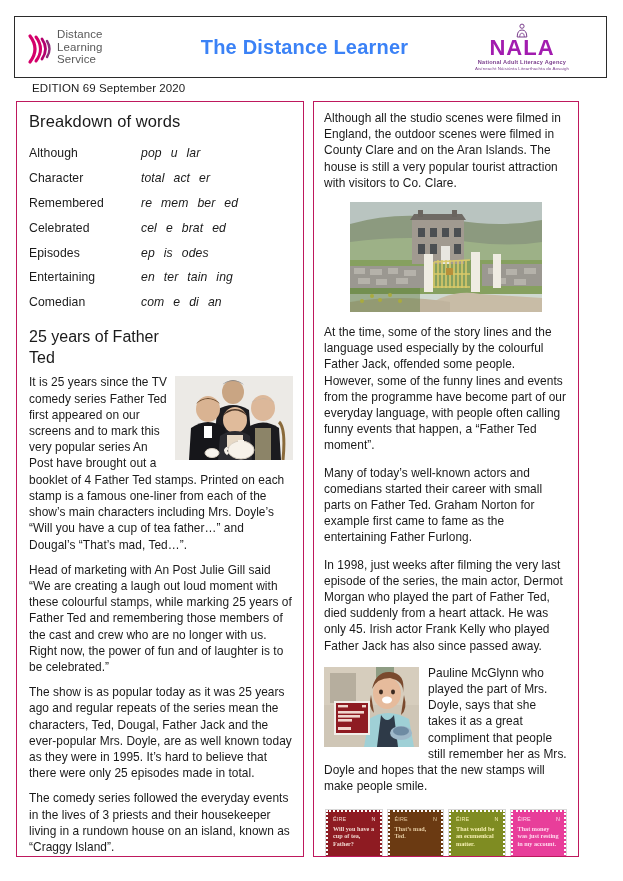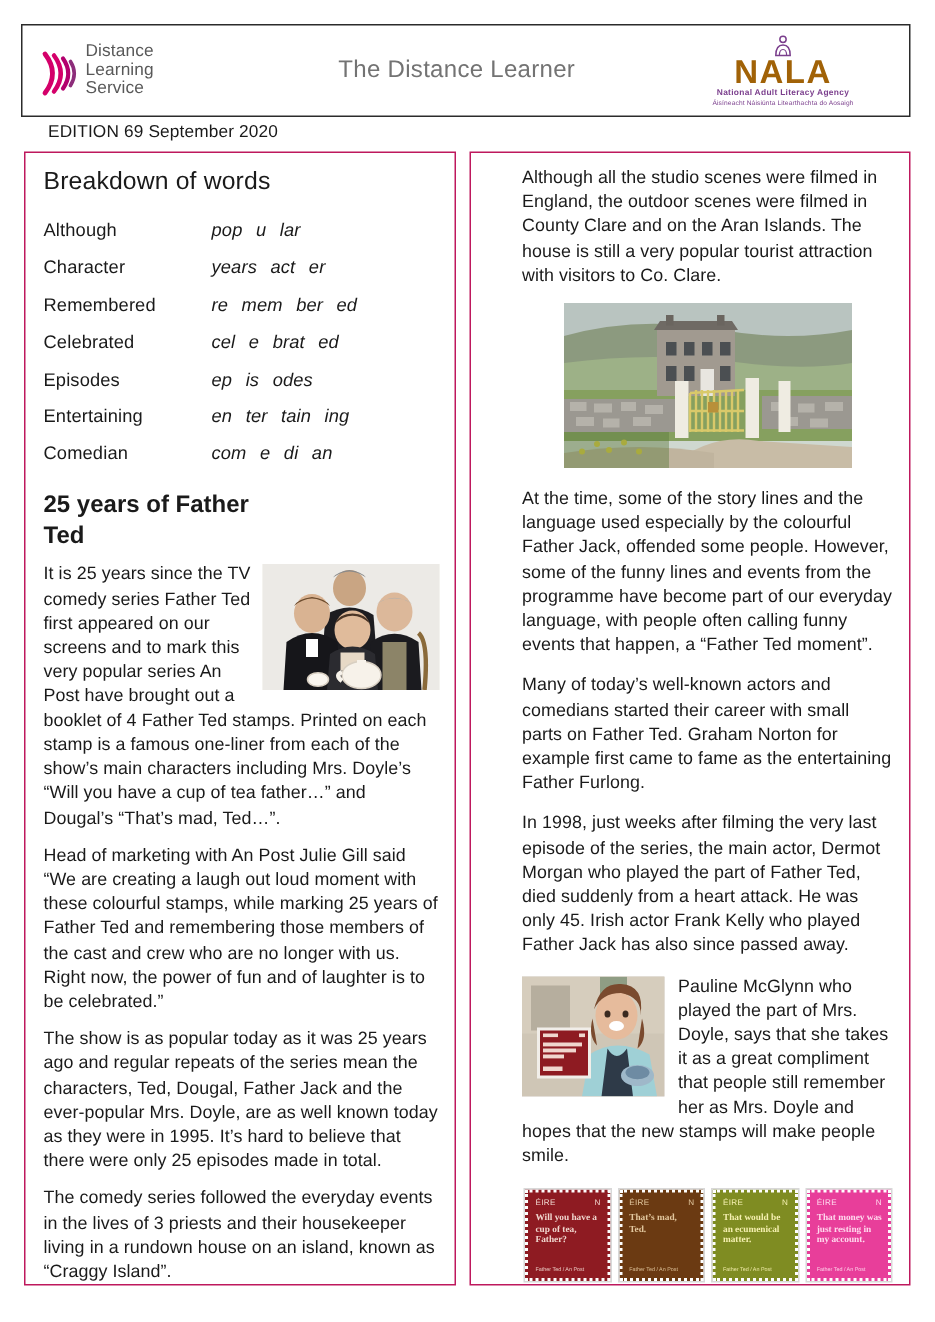--- a/index.html
+++ b/index.html
@@ -39,35 +39,35 @@
   .dls-words {
     margin-left: 4px;
     font-size: 11.5px;
     line-height: 12.5px;
     color: #595959;
     letter-spacing: 0.1px;
   }
   .masthead-title {
     flex: 1;
     text-align: center;
-    font-size: 16px;
-    color: #737373;
+    font-size: 20px;
+    color: #3b82f6;
     letter-spacing: 0.2px;
-    font-weight: 400;
+    font-weight: 700;
   }
   .nala-logo {
     width: 140px;
     margin-right: 14px;
     text-align: center;
   }
   .nala-fig { display: block; margin: 0 auto -2px auto; }
   .nala-word {
     font-size: 22px;
     font-weight: bold;
-    color: #a16207;
+    color: #a21caf;
     letter-spacing: 1px;
     line-height: 22px;
   }
   .nala-sub1 {
     font-size: 5.6px;
     color: #7b3f8d;
     letter-spacing: 0.2px;
     line-height: 7px;
     font-weight: bold;
   }
@@ -92,21 +92,21 @@
   
   .col {
     position: absolute;
     top: 101px;
     border: 1px solid #be185d;
     box-sizing: border-box;
     background: #fff;
     overflow: hidden;
   }
   .col-left  { left: 16px;  width: 288px; height: 756px; }
-  .col-right { left: 313px; width: 294px; height: 756px; padding-left: 24px; }
+  .col-right { left: 313px; width: 266px; height: 756px; }
   .col-inner { padding: 8px 10px 0 12px; }
   .col-right .col-inner { padding: 8px 10px 0 10px; }
 
   h2.section-head {
     font-size: 16.5px;
     font-weight: 400;
     color: #1a1a1a;
     margin: 2px 0 10px 0;
     letter-spacing: 0.1px;
   }
@@ -119,21 +119,21 @@
     vertical-align: baseline;
     letter-spacing: 0.1px;
   }
   .bd-word { width: 112px; }
   .bd-parts { font-style: italic; }
   .bd-parts span { margin-right: 9px; }
 
   
   h3.article-head {
     font-size: 16px;
-    font-weight: 700;
+    font-weight: 400;
     color: #1a1a1a;
     margin: 12px 0 6px 0;
     line-height: 21px;
     max-width: 150px;
   }
 
   p.body {
     font-size: 11.9px;
     line-height: 16.2px;
     margin: 0 0 9px 0;
@@ -258,21 +258,21 @@
     <h2 class="section-head">Breakdown of words</h2>
 
     <table class="breakdown">
       <tbody>
           <tr>
             <td class="bd-word">Although</td>
             <td class="bd-parts"><span>pop</span><span>u</span><span>lar</span></td>
           </tr>
           <tr>
             <td class="bd-word">Character</td>
-            <td class="bd-parts"><span>years</span><span>act</span><span>er</span></td>
+            <td class="bd-parts"><span>total</span><span>act</span><span>er</span></td>
           </tr>
           <tr>
             <td class="bd-word">Remembered</td>
             <td class="bd-parts"><span>re</span><span>mem</span><span>ber</span><span>ed</span></td>
           </tr>
           <tr>
             <td class="bd-word">Celebrated</td>
             <td class="bd-parts"><span>cel</span><span>e</span><span>brat</span><span>ed</span></td>
           </tr>
           <tr>

